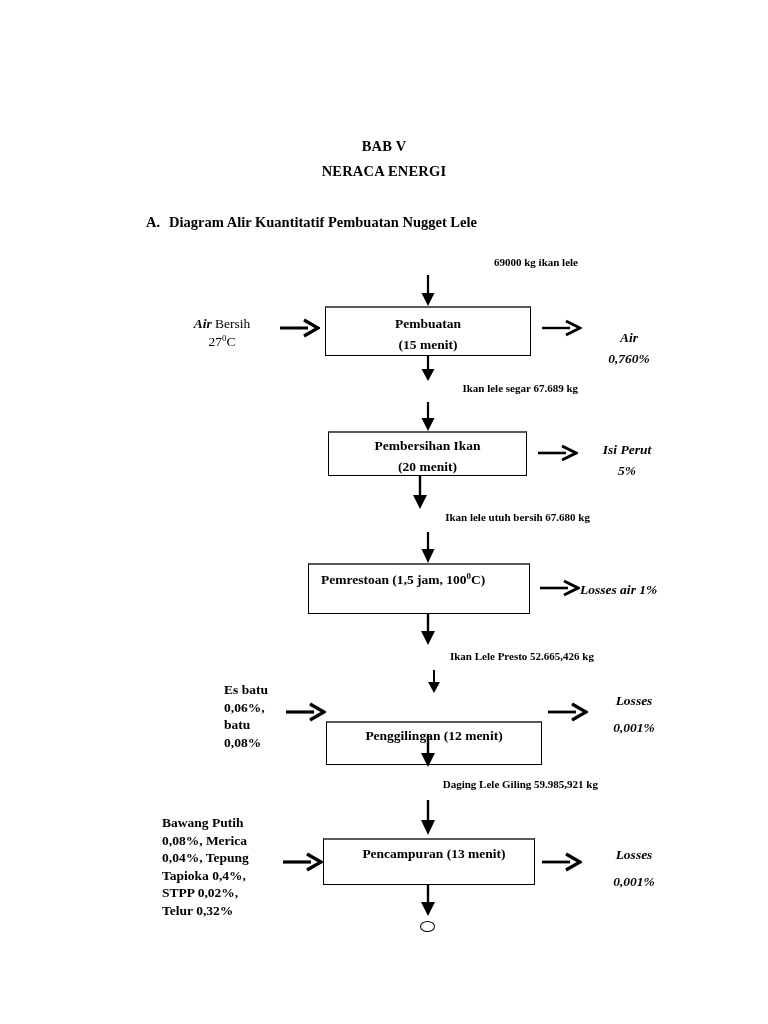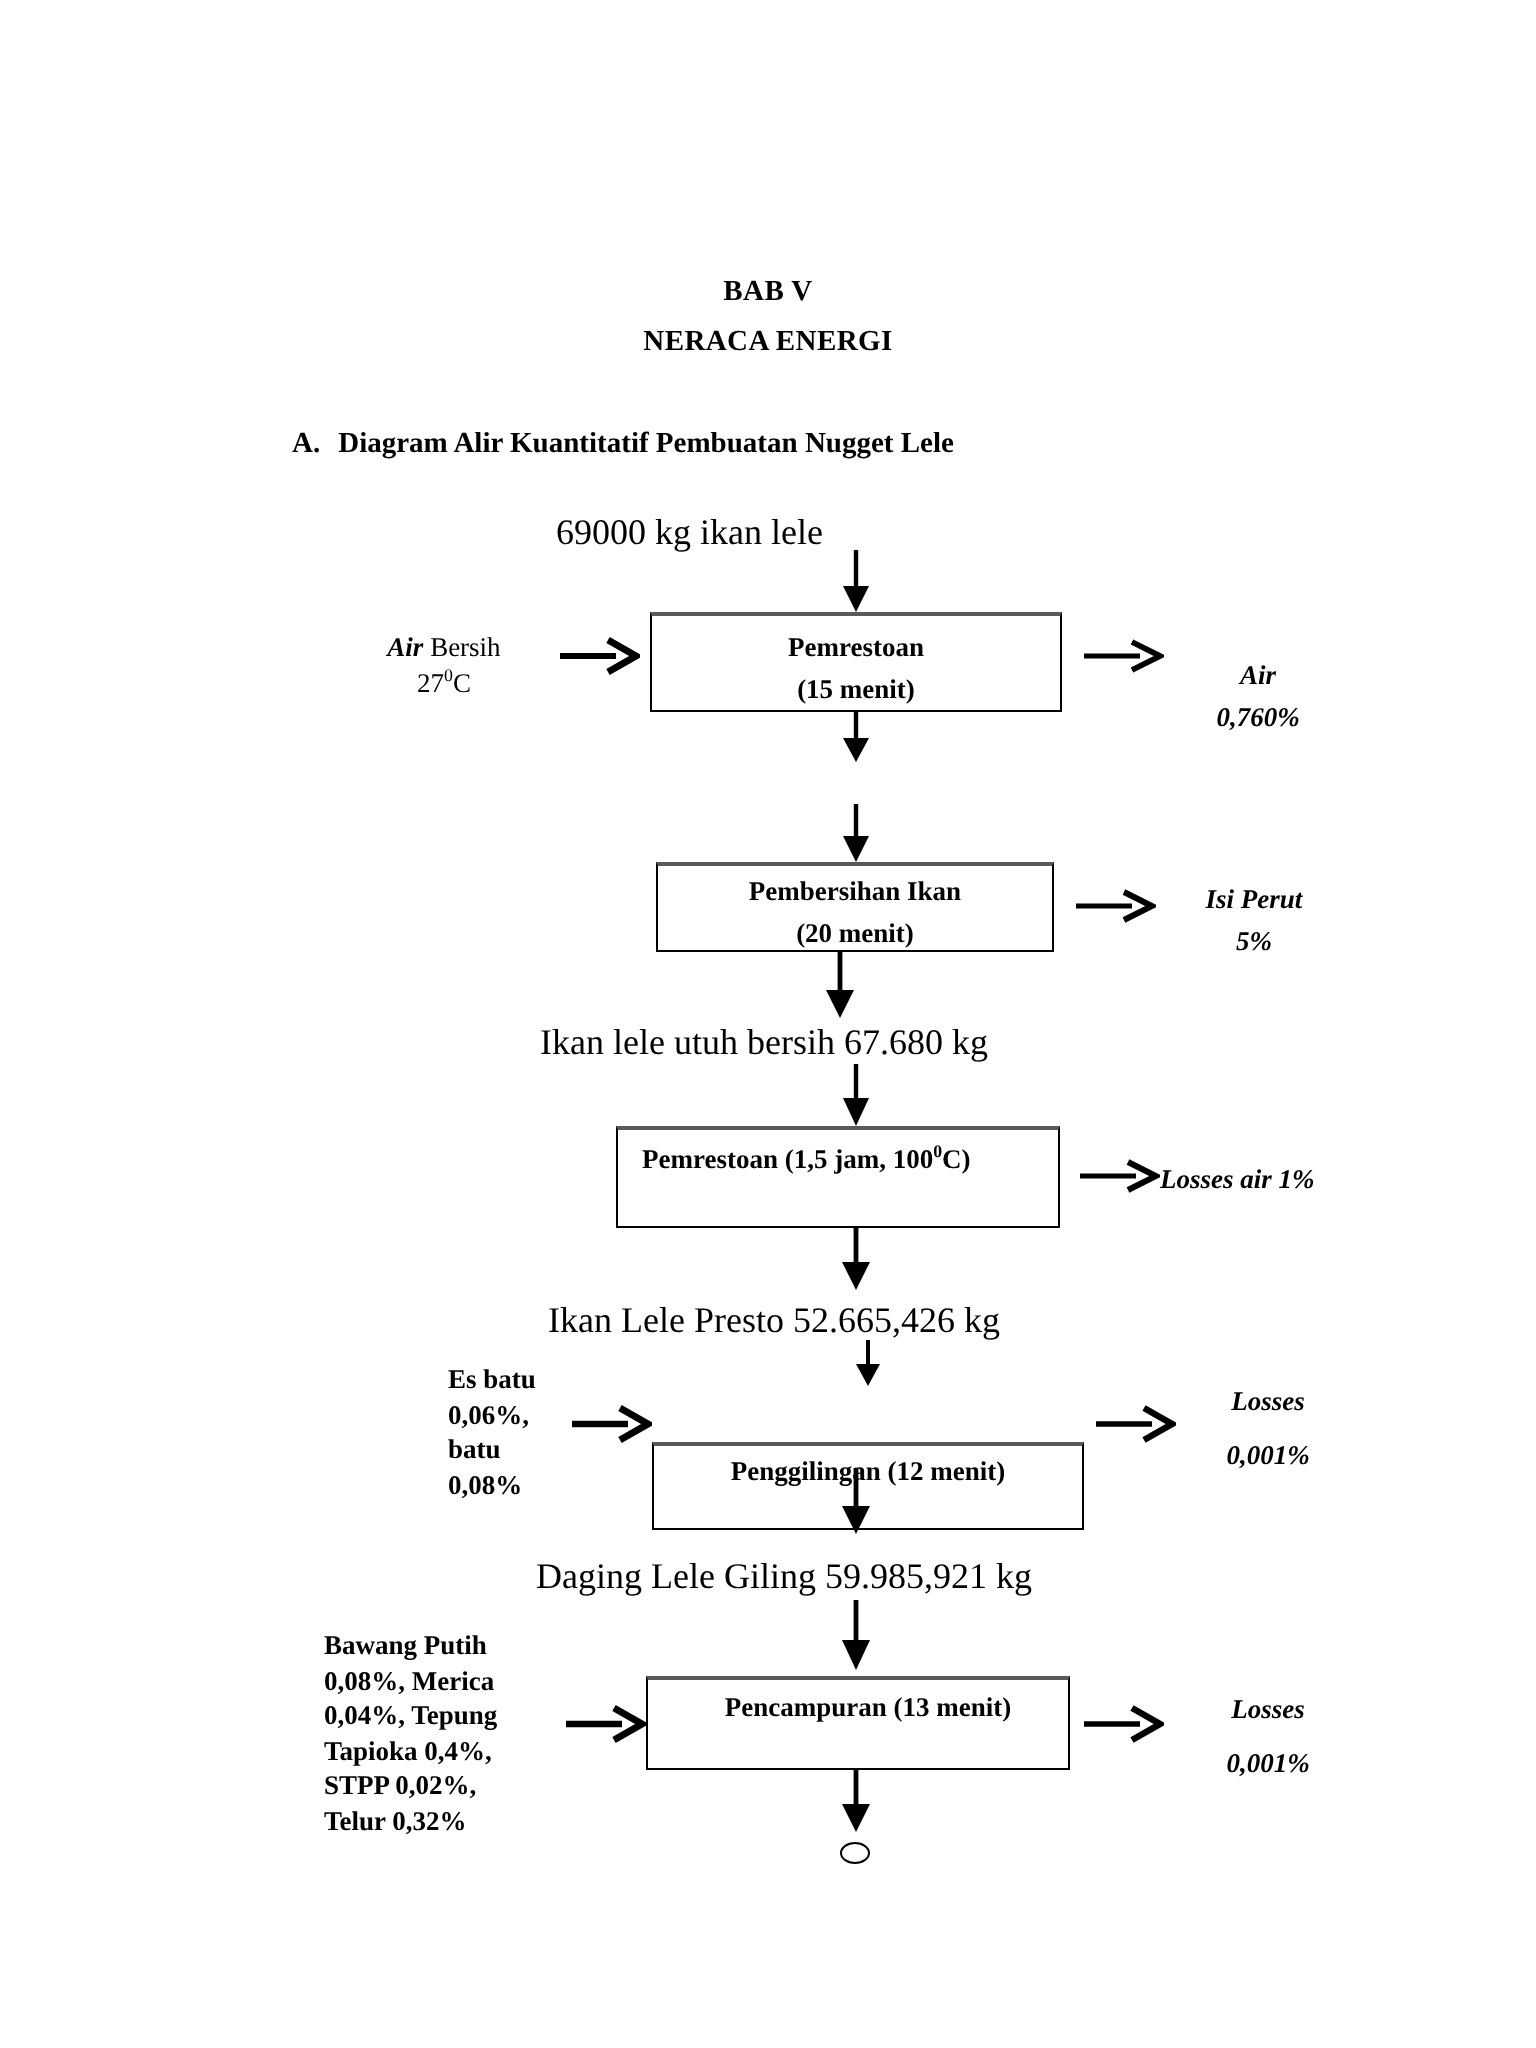--- a/index.html
+++ b/index.html
@@ -33,23 +33,23 @@
   }
   .section-heading {
     font-weight: bold;
     font-size: 14.5px;
     white-space: nowrap;
   }
   .section-heading .letter { margin-right: 9px; }
 
   
   .flow-label {
-    font-weight: normal;
-    font-size: 18px;
-    text-align: left;
+    font-weight: bold;
+    font-size: 11px;
+    text-align: right;
     white-space: nowrap;
   }
   .side-in {
     font-weight: bold;
     font-size: 13.5px;
     line-height: 1.30;
   }
   .side-in.center { text-align: center; }
   .side-out {
     font-weight: bold;
@@ -105,21 +105,21 @@
   </div>
 
   <div class="abs flow-label" style="left:278px; top:256px; width:300px;">69000 kg ikan lele</div>
 
   <svg class="abs v-arrow" style="left:419px; top:275px;" width="18" height="32" viewBox="0 0 18 32">
     <line x1="9" y1="0" x2="9" y2="20" stroke="#000" stroke-width="2.2"></line>
     <polygon points="2.5,18 15.5,18 9,31" fill="#000"></polygon>
   </svg>
 
   <div class="abs box" style="left:325px; top:306px; width:206px; height:50px;">
-    <div class="box-text center" style="margin-top:6px;">Pemrestoan</div>
+    <div class="box-text center" style="margin-top:6px;">Pembuatan</div>
     <div class="box-text center">(15 menit)</div>
   </div>
 
   <div class="abs side-in center" style="left:170px; top:315px; width:104px;">
     <div><em>Air</em><span class="norm"> Bersih</span></div>
     <div class="reg"><span>27</span><sup>0</sup><span>C</span></div>
   </div>
 
   <svg class="abs h-arrow" style="left:280px; top:318px;" width="40" height="20" viewBox="0 0 40 20">
     <line x1="0" y1="10" x2="28" y2="10" stroke="#000" stroke-width="3"></line>
@@ -134,20 +134,21 @@
   <div class="abs side-out" style="left:586px; top:328px; width:86px;">
     <div>Air</div>
     <div>0,760%</div>
   </div>
 
   <svg class="abs v-arrow" style="left:419px; top:356px;" width="18" height="26" viewBox="0 0 18 26">
     <line x1="9" y1="0" x2="9" y2="15" stroke="#000" stroke-width="2.2"></line>
     <polygon points="2.5,13 15.5,13 9,25" fill="#000"></polygon>
   </svg>
 
+  <div class="abs flow-label" style="left:278px; top:382px; width:300px;">Ikan lele segar 67.689 kg</div>
 
   <svg class="abs v-arrow" style="left:419px; top:402px;" width="18" height="30" viewBox="0 0 18 30">
     <line x1="9" y1="0" x2="9" y2="18" stroke="#000" stroke-width="2.2"></line>
     <polygon points="2.5,16 15.5,16 9,29" fill="#000"></polygon>
   </svg>
 
   <div class="abs box" style="left:328px; top:431px; width:199px; height:45px;">
     <div class="box-text center" style="margin-top:3px;">Pembersihan Ikan</div>
     <div class="box-text center">(20 menit)</div>
   </div>

